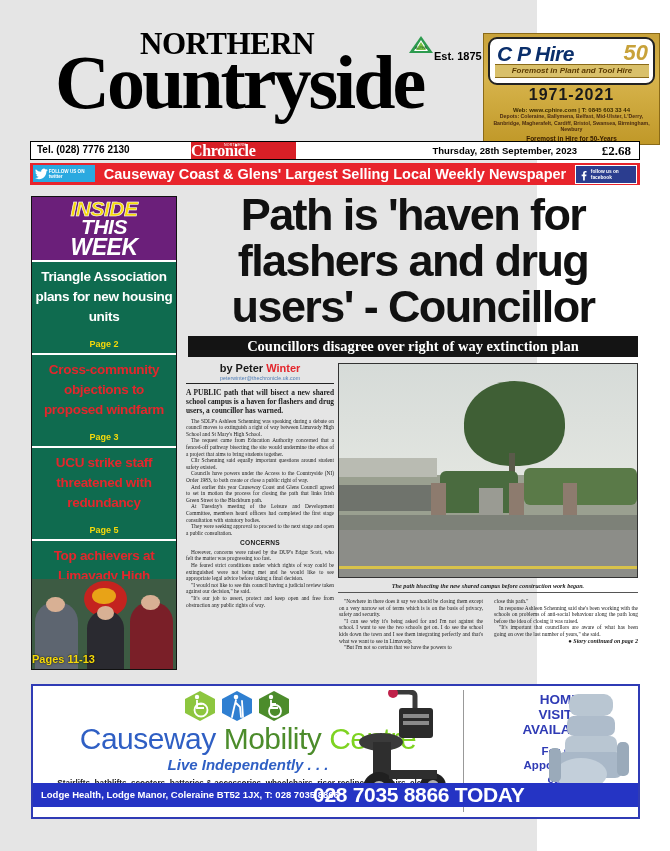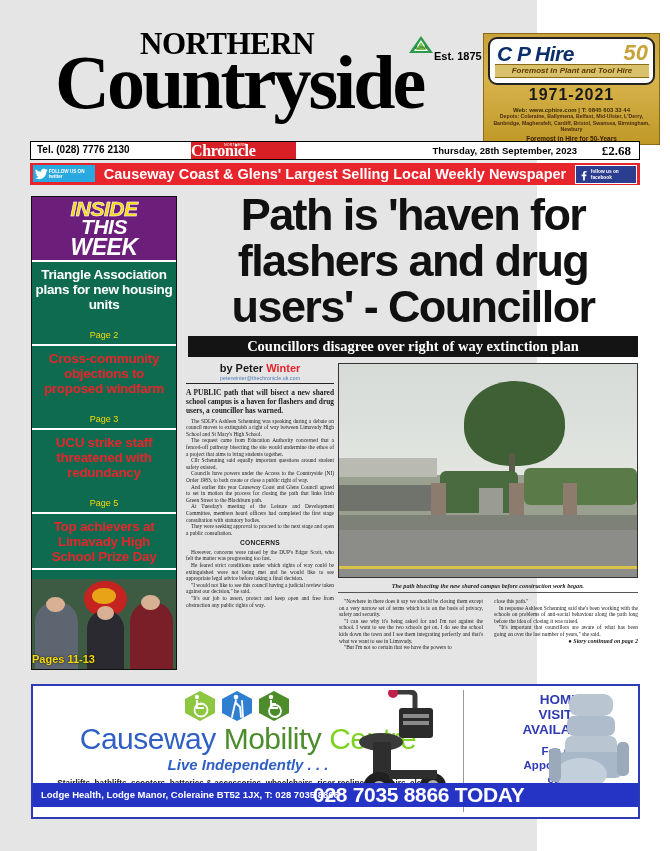--- a/index.html
+++ b/index.html
@@ -130,24 +130,24 @@
   .itw-l1,.itw-l2,.itw-l3{
     position:absolute;width:100%;text-align:center;font-weight:bold;font-style:italic;
     font-family:"Liberation Sans",sans-serif;letter-spacing:-0.5px;
   }
   .itw-l1{top:0px;font-size:21px;color:#f5d90a;-webkit-text-stroke:0.6px #fff;}
   .itw-l2{top:18px;font-size:21px;color:#ffffff;}
   .itw-l3{top:37px;font-size:23px;color:#ffffff;}
 
   .itw-item{position:relative;border-bottom:2px solid #fff;padding:5px 3px 4px 3px;text-align:center;}
   .itw-item:last-of-type{border-bottom:none;}
-  .itw-t{font-size:13.5px;font-weight:bold;line-height:15px;letter-spacing:-0.3px;text-align:center;}
+  .itw-t{font-size:13.5px;font-weight:bold;line-height:20px;letter-spacing:-0.3px;text-align:center;}
   .itw-t.white{color:#ffffff;}
   .itw-t.red{color:#e4262c;}
-  .itw-pg{font-size:9px;font-weight:normal;color:#f5d90a;margin-top:18px;}
+  .itw-pg{font-size:9px;font-weight:bold;color:#f5d90a;margin-top:12px;}
   .itw-photo{
     position:absolute;left:0;bottom:0;width:144px;height:90px;overflow:hidden;
     background:#2d4a33;
   }
   .itw-pg-overlay{
     position:absolute;left:0;bottom:4px;width:144px;
     font-size:11px;font-weight:bold;color:#f5d90a;z-index:5;
     text-shadow:0 0 2px #000;
   }
 

